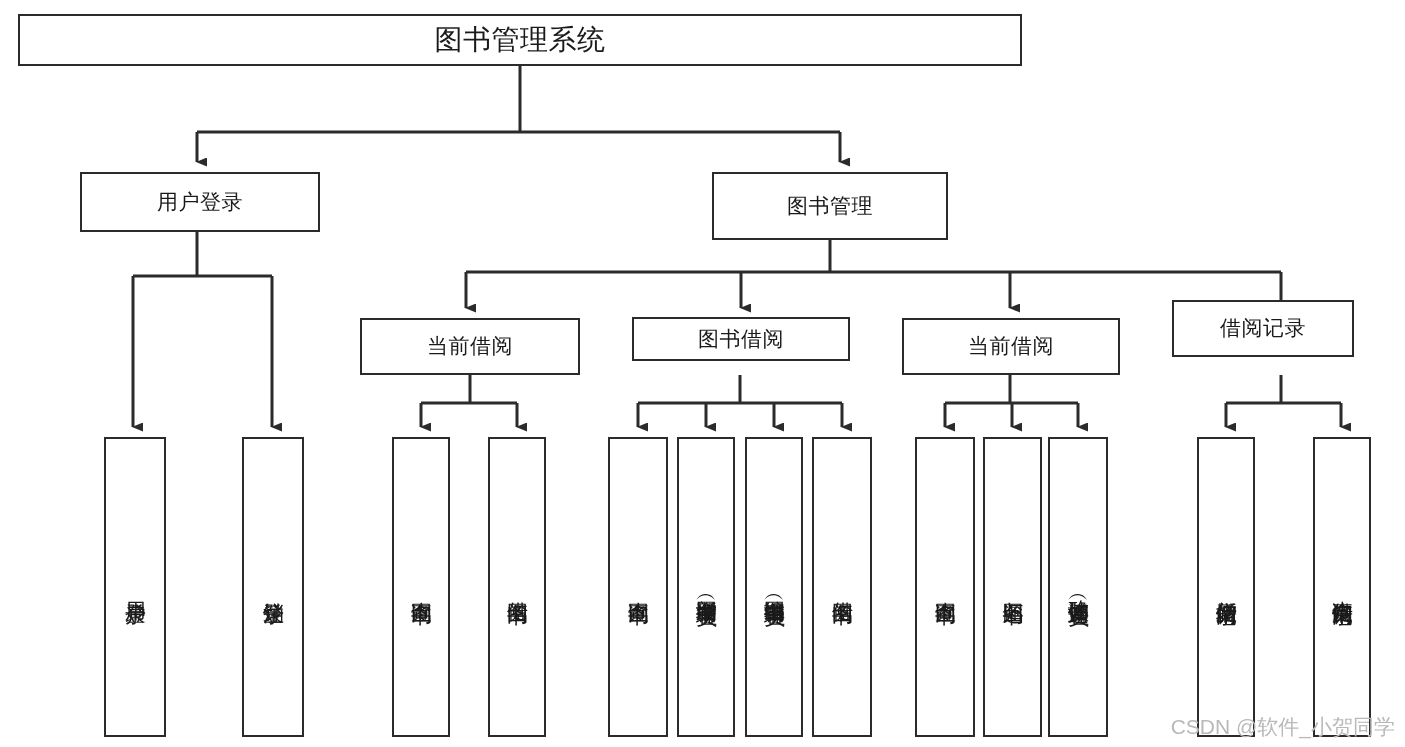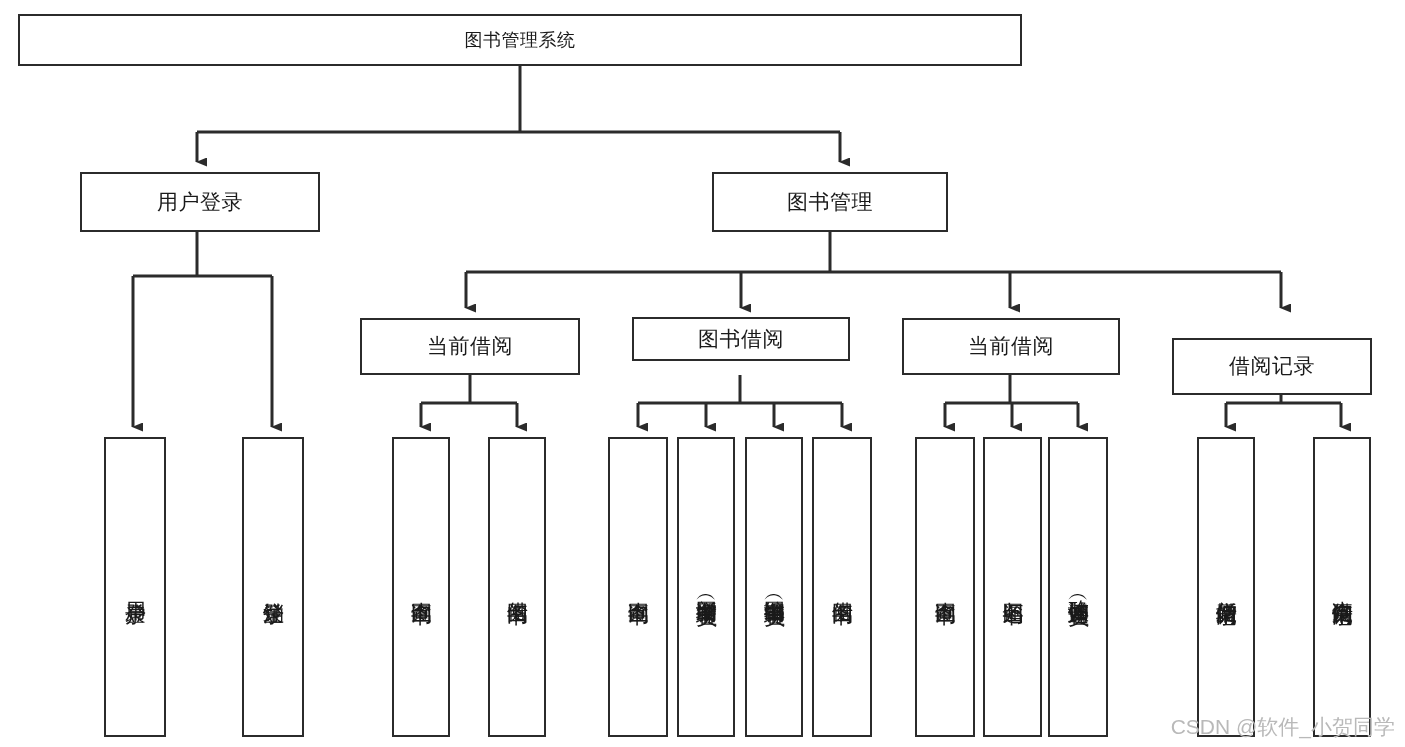--- a/index.html
+++ b/index.html
@@ -43,21 +43,21 @@
   }
   
   .node.h {
     font-size: 21px;
   }
   .node.h .node-label {
     letter-spacing: 0.5px;
   }
   
   .node.root {
-    font-size: 18px;
+    font-size: 28px;
   }
   
   .node.v {
     font-size: 21px;
     align-items: center;
     justify-content: center;
   }
   .node.v .node-label {
     writing-mode: vertical-rl;
     text-orientation: upright;
@@ -130,34 +130,34 @@
     </g>
   </svg>
 
   <div class="node root h" style="left:18px; top:14px; width:1004px; height:52px;">
     <span class="node-label">图书管理系统</span>
   </div>
 
   <div class="node h" style="left:80px; top:172px; width:240px; height:60px;">
     <span class="node-label">用户登录</span>
   </div>
-  <div class="node h" style="left:712px; top:172px; width:236px; height:60px;">
+  <div class="node h" style="left:712px; top:172px; width:236px; height:68px;">
     <span class="node-label">图书管理</span>
   </div>
 
   <div class="node h" style="left:360px; top:318px; width:220px; height:57px;">
     <span class="node-label">当前借阅</span>
   </div>
   <div class="node h" style="left:632px; top:317px; width:218px; height:44px;">
     <span class="node-label">图书借阅</span>
   </div>
   <div class="node h" style="left:902px; top:318px; width:218px; height:57px;">
     <span class="node-label">当前借阅</span>
   </div>
-  <div class="node h" style="left:1172px; top:338px; width:200px; height:57px;">
+  <div class="node h" style="left:1172px; top:300px; width:182px; height:57px;">
     <span class="node-label">借阅记录</span>
   </div>
 
   <div class="node v" style="left:104px; top:437px; width:62px; height:300px;">
     <span class="node-label">用户登录</span>
   </div>
   <div class="node v" style="left:242px; top:437px; width:62px; height:300px;">
     <span class="node-label">注销登录</span>
   </div>
 

